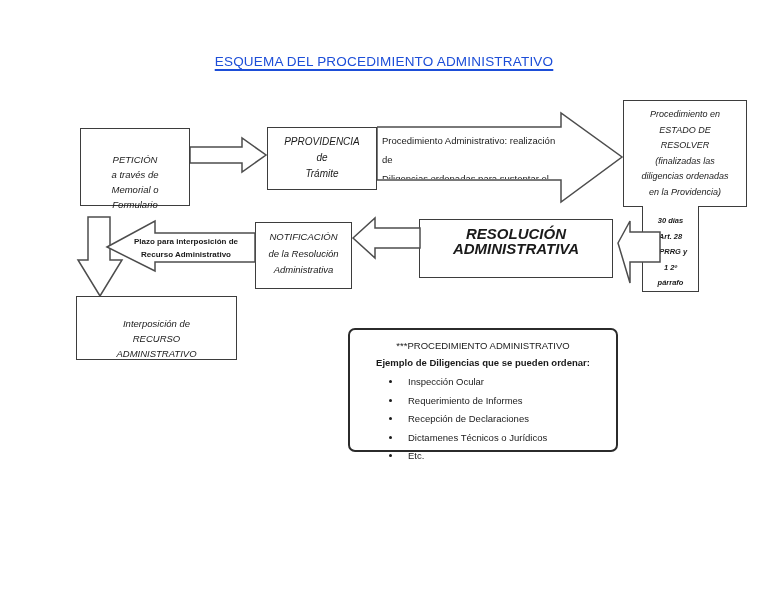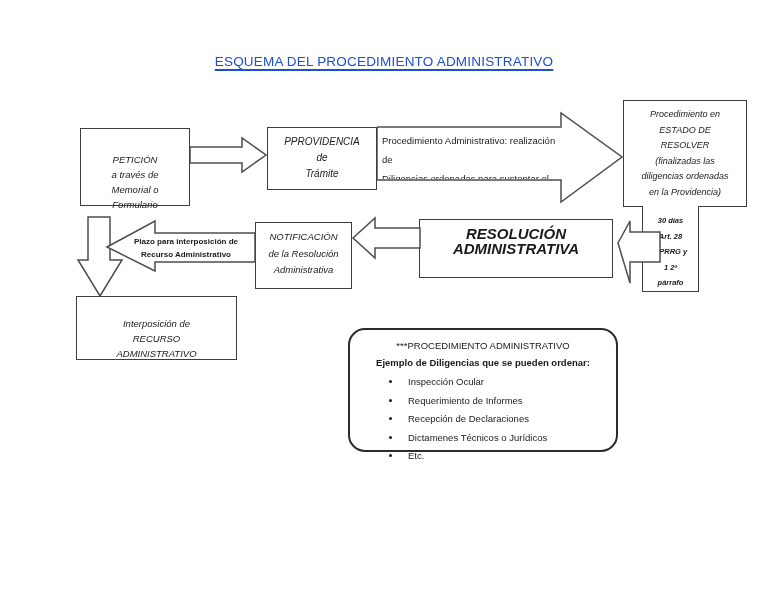--- a/index.html
+++ b/index.html
@@ -35,21 +35,21 @@
   #arrow2{left:616px;top:219px;}
   #arrow3{left:351px;top:216px;}
   #down-arrow{left:76px;top:216px;}
   #arrow4{left:104px;top:218px;}
   #plazo-label{
     position:absolute;left:118px;top:235px;width:136px;height:23px;overflow:hidden;
     font-size:8px;font-weight:bold;line-height:13px;text-align:center;
   }
   #notes-box{
     position:absolute;left:348px;top:328px;width:270px;height:124px;box-sizing:border-box;
-    background:#fff;border:2px solid #2b2b2b;border-radius:17px;padding-top:8px;
+    background:#fff;border:2px solid #2b2b2b;border-radius:7px;padding-top:8px;
   }
   #notes-title{text-align:center;font-size:9.5px;line-height:16px;}
   #notes-subtitle{text-align:center;font-size:9.5px;font-weight:bold;line-height:17px;}
   #notes-list{margin:2px 0 0 0;padding:0 0 0 52px;list-style:disc;}
   #notes-list li{font-size:9.5px;line-height:18.5px;padding-left:6px;}
 </style>
 </head>
 <body>
 
 <div id="page">

